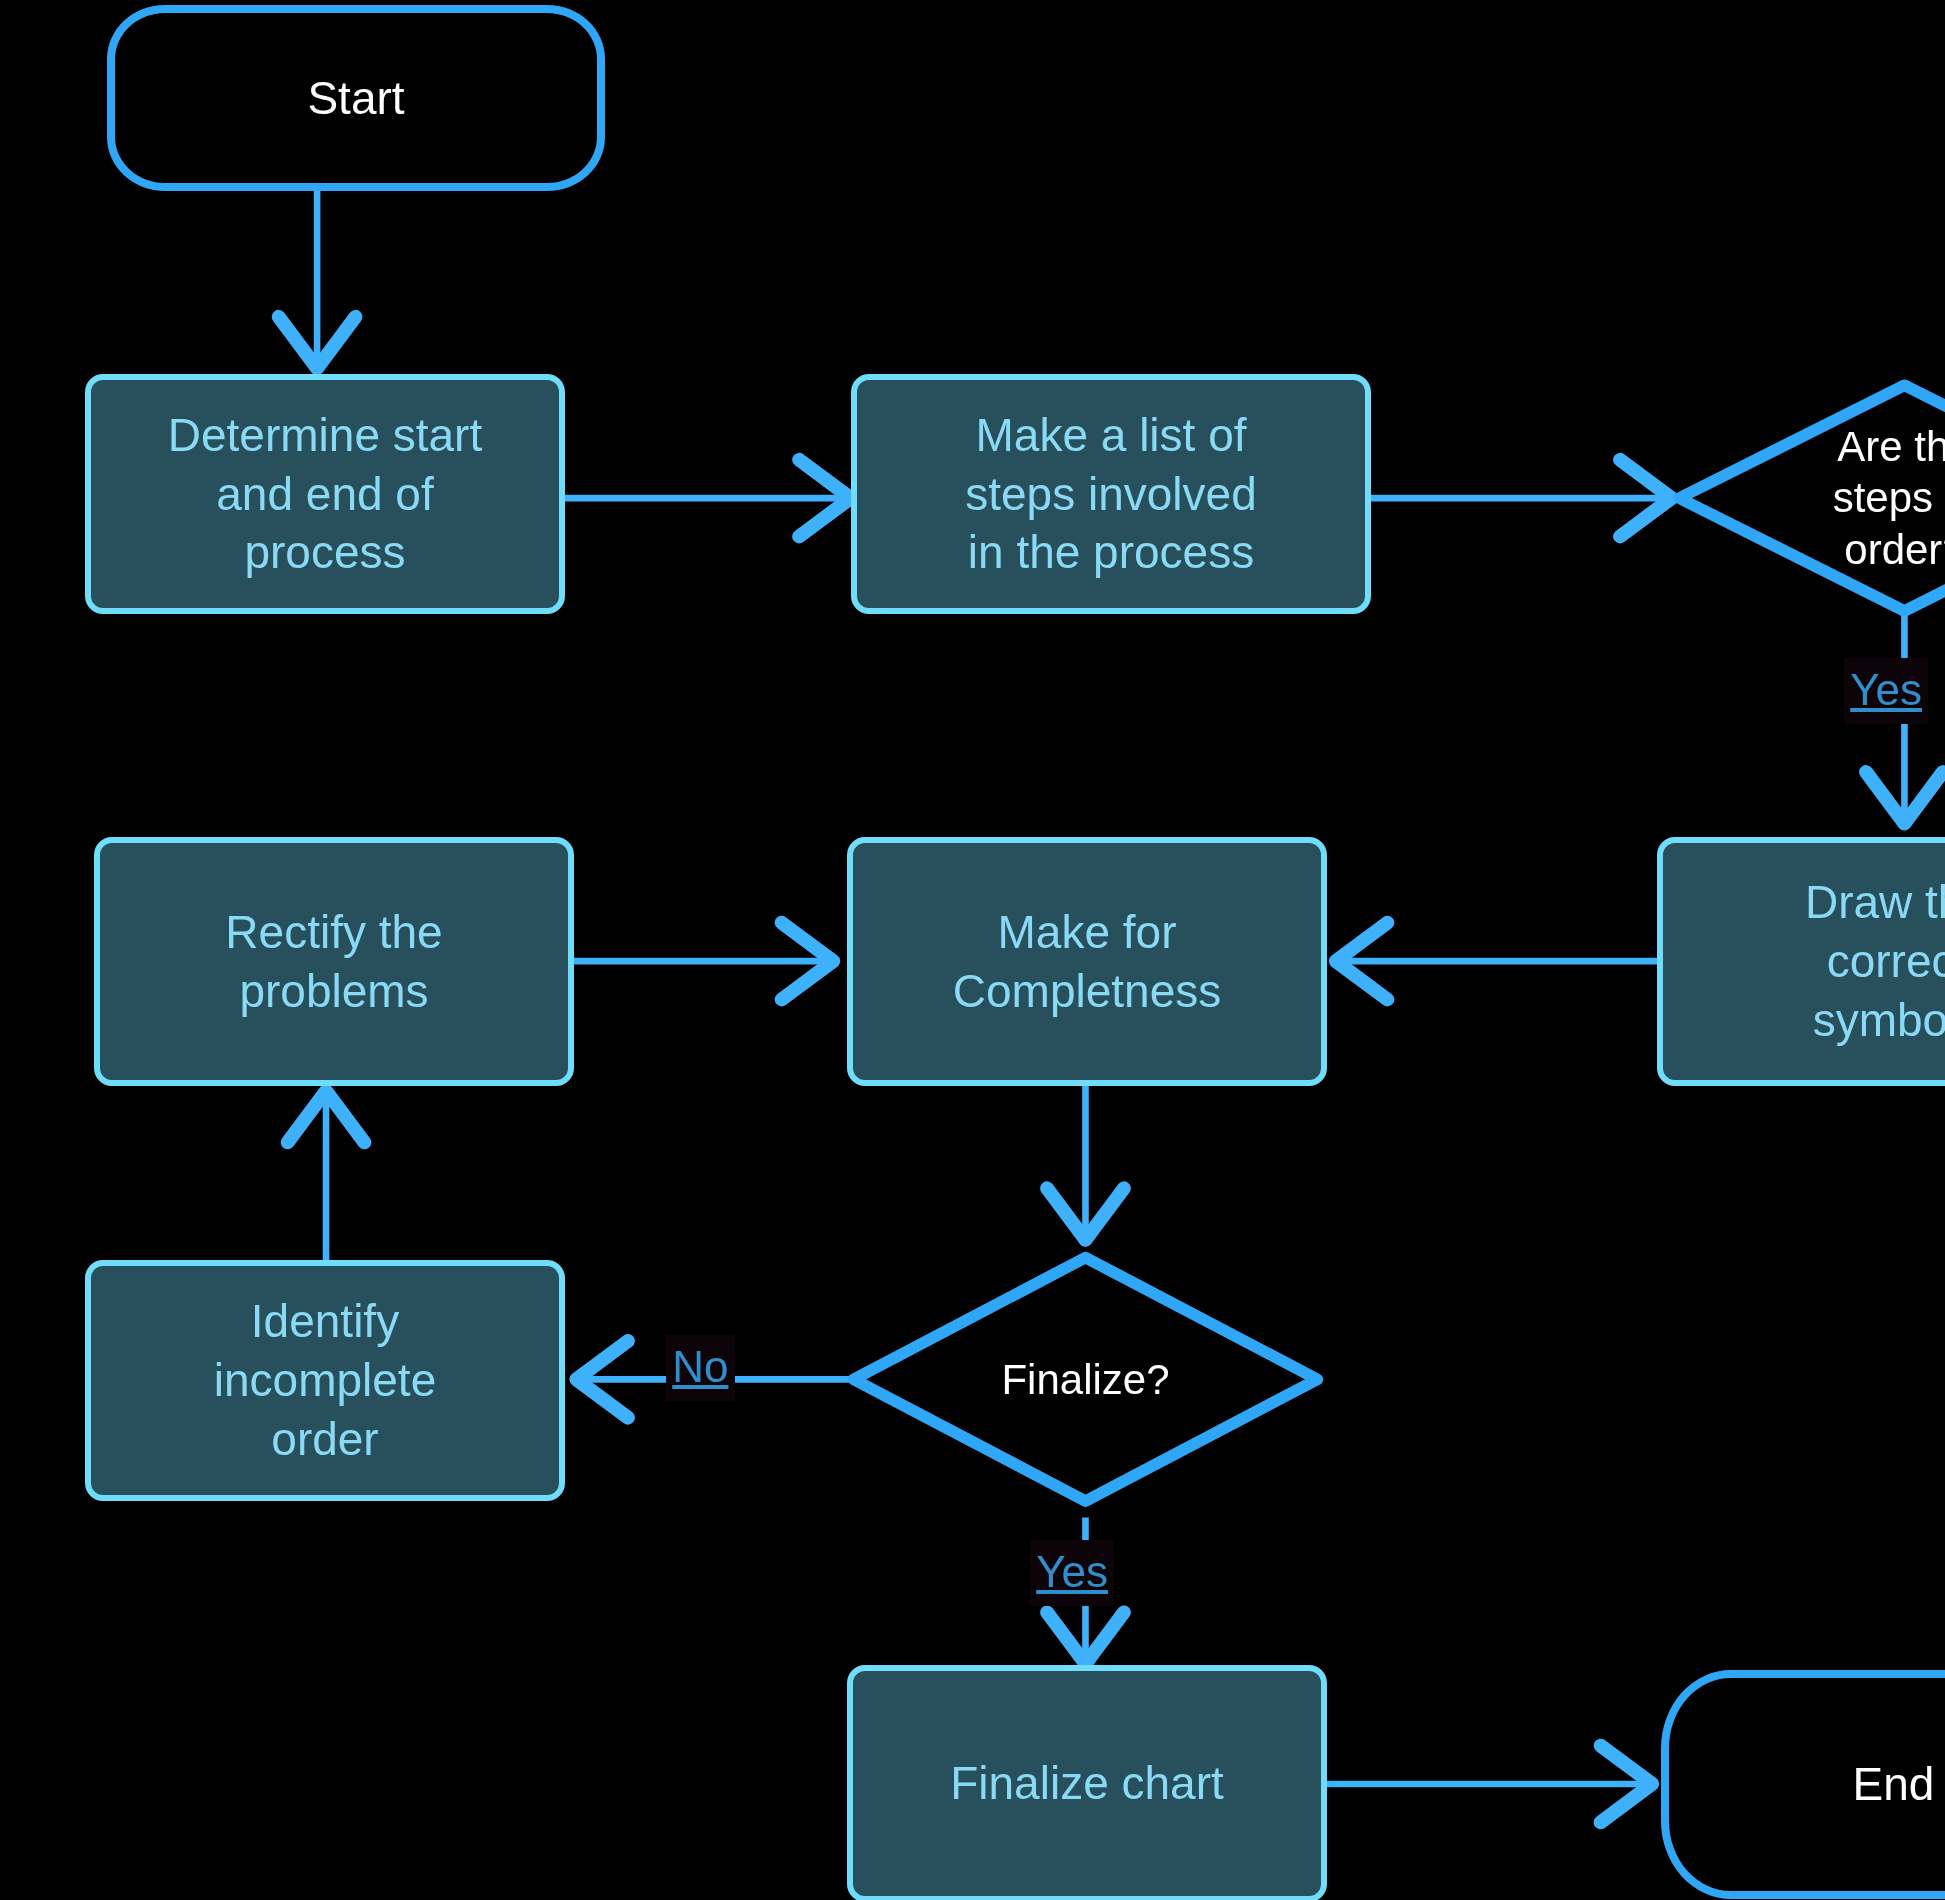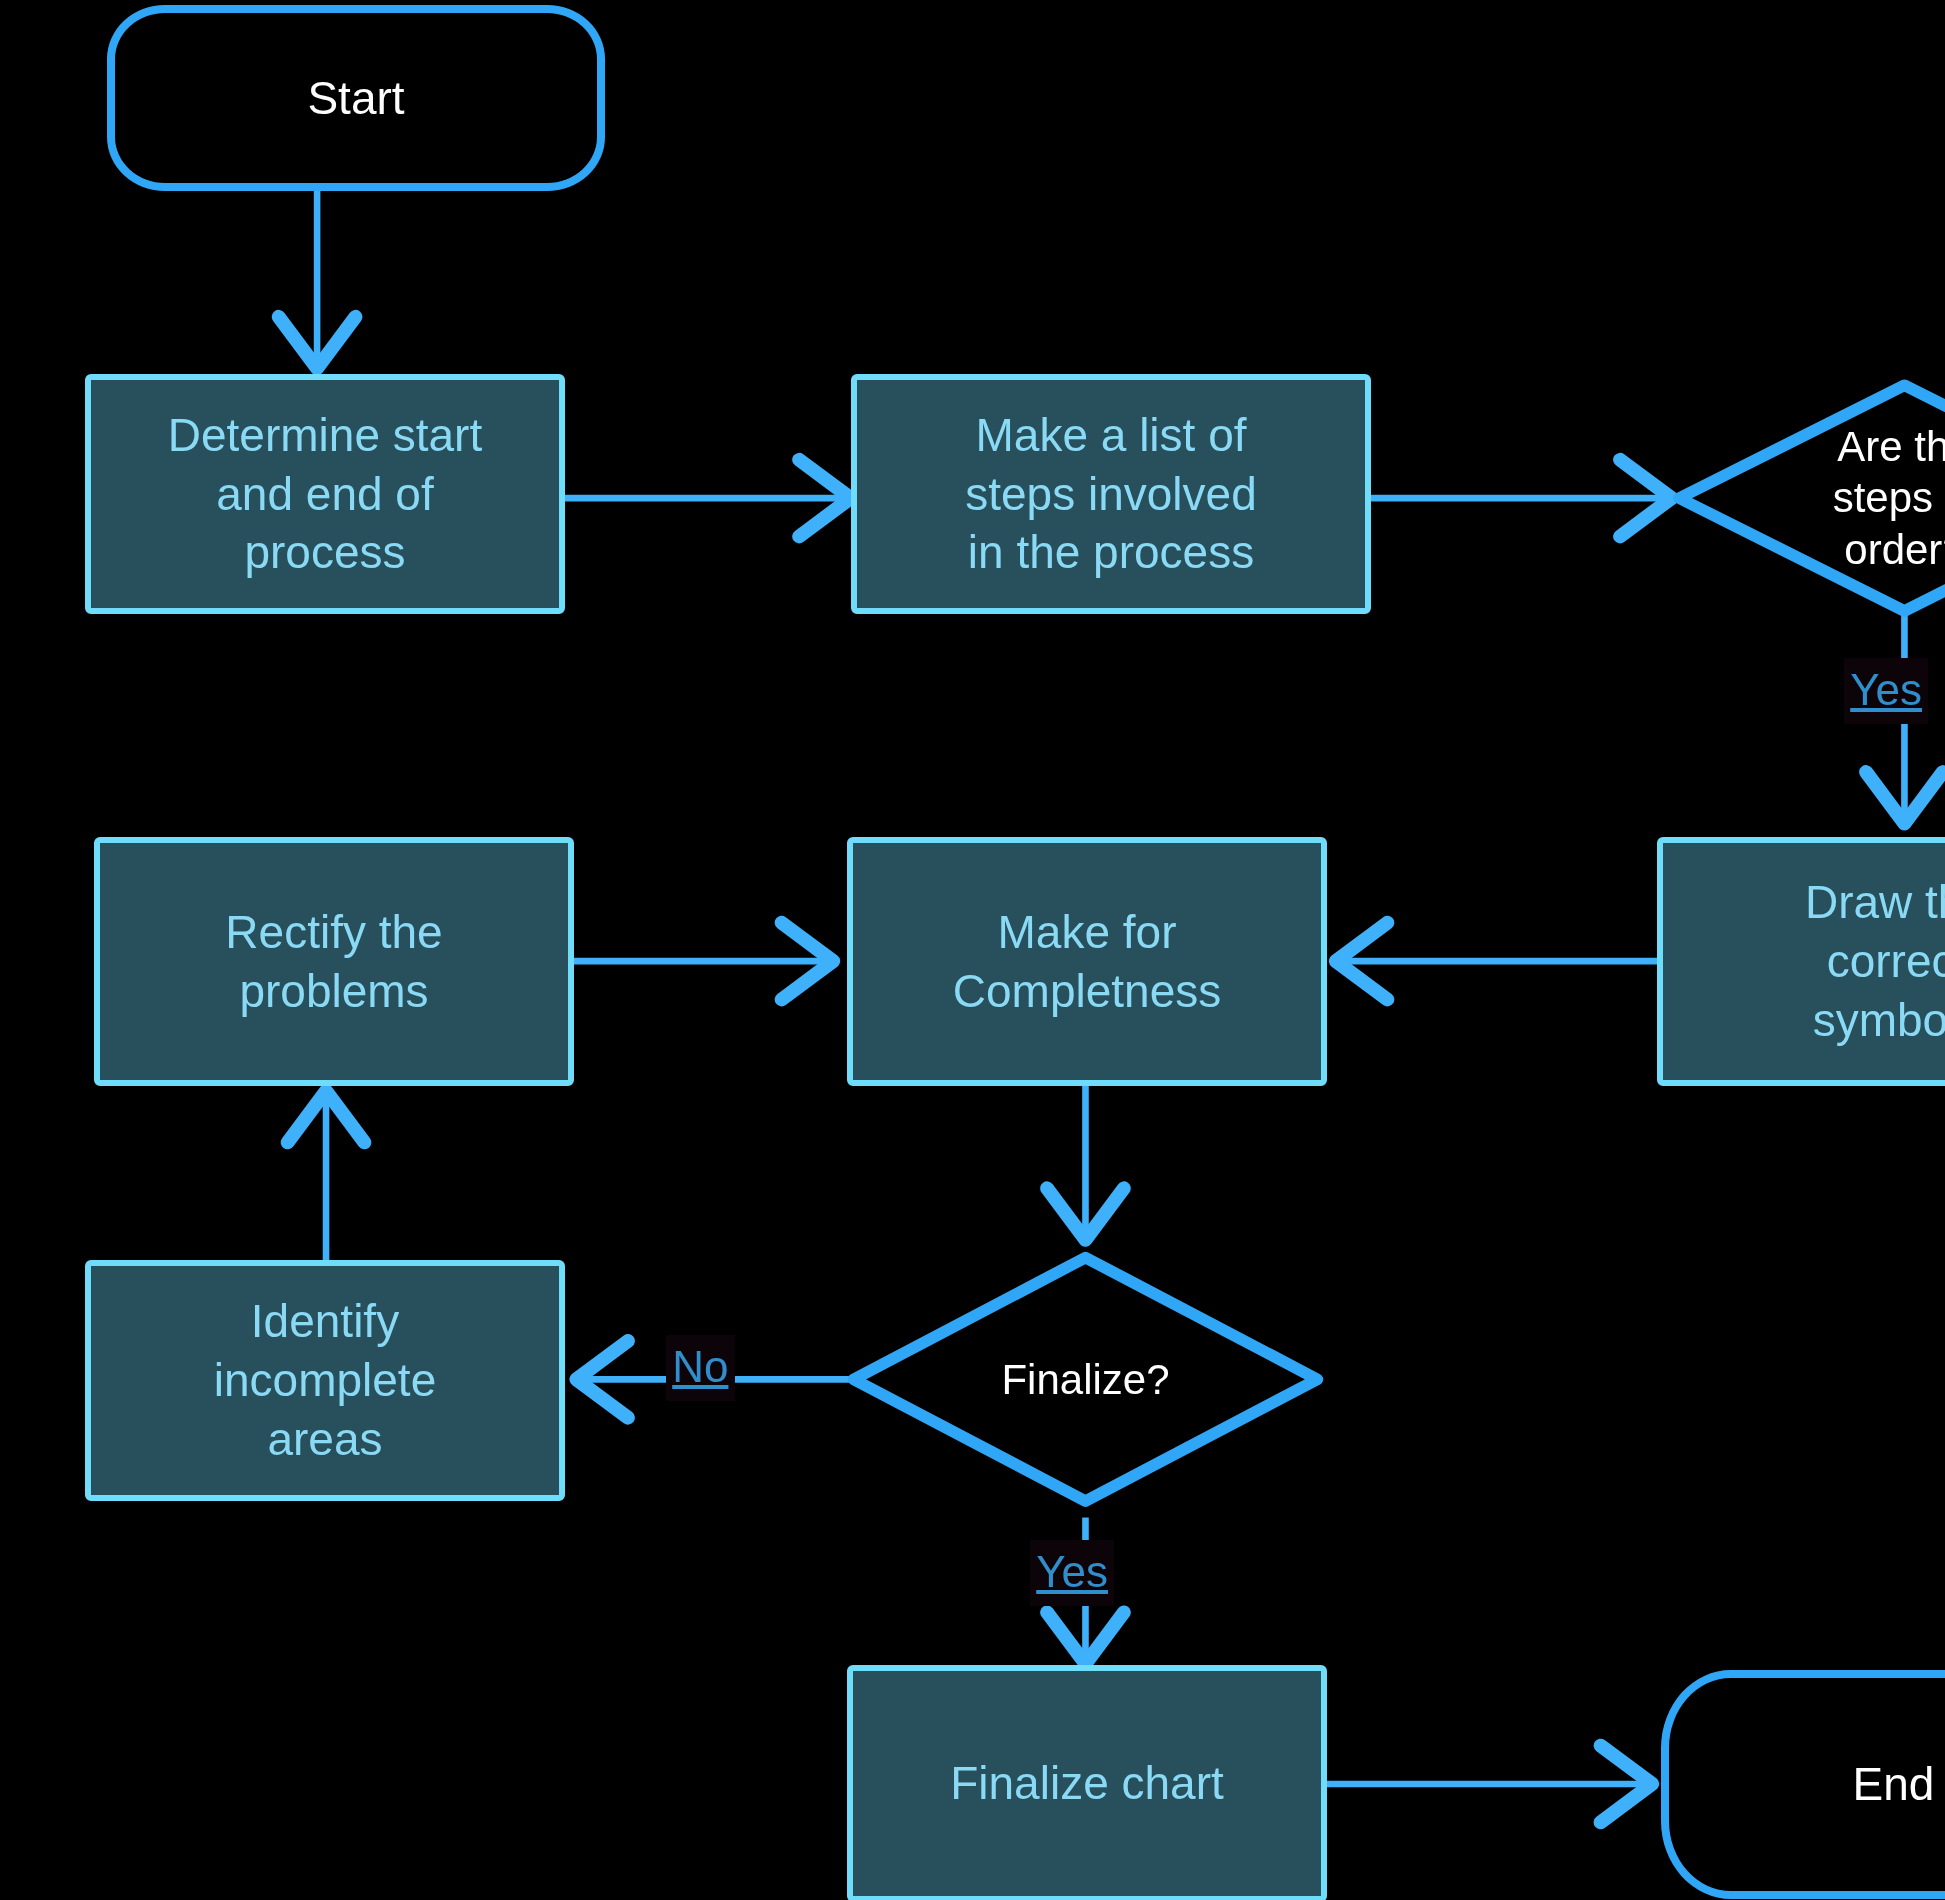--- a/index.html
+++ b/index.html
@@ -20,21 +20,21 @@
     text-align:center;
     line-height:1.28;
     white-space:pre-line;
     z-index:5;
   }
 
   
   .process{
     background:#27505c;
     border:6.2px solid #6fdcfa;
-    border-radius:6px;
+    border-radius:18px;
     color:#8ad9f5;
     font-size:46px;
     padding:0 26px;
   }
 
   
   .terminator{
     background:#000000;
     border:8.6px solid #30a6f7;
     color:#ffffff;
@@ -127,21 +127,21 @@
 
   <div class="node process" style="left:847px;top:837px;width:480px;height:249px;">Make for
 Completness</div>
 
   <div class="node process" style="left:1657px;top:837px;width:480px;height:249px;">Draw the
 correct
 symbols</div>
 
   <div class="node process" style="left:85px;top:1260px;width:480px;height:241px;">Identify
 incomplete
-areas</div>
+order</div>
 
   <div class="node process" style="left:847px;top:1665px;width:480px;height:237px;">Finalize chart</div>
 
   <div class="decision-label" style="left:1767px;top:393px;width:276px;height:210px;">Are the
 steps in
 order?</div>
 
   <div class="decision-label" style="left:924px;top:1321px;width:323px;height:117px;">Finalize?</div>
 
   <div class="edge-label" style="left:1844px;top:658px;">Yes</div>

